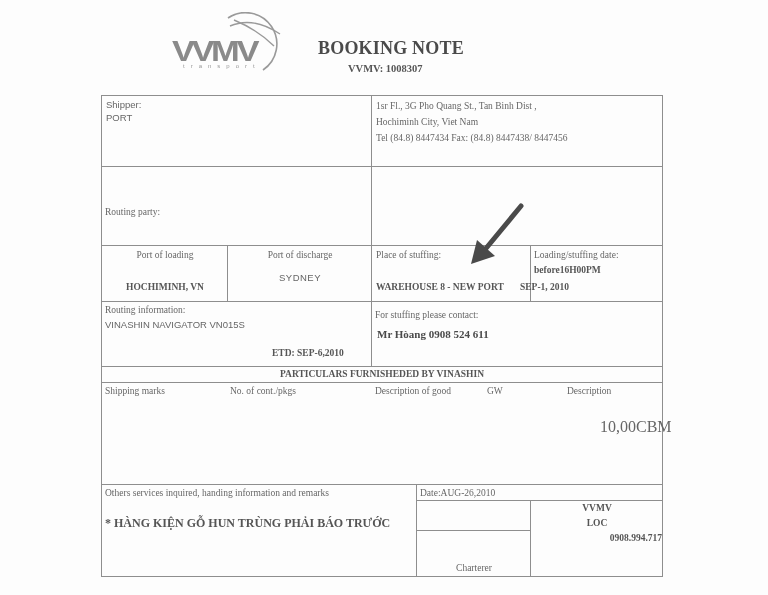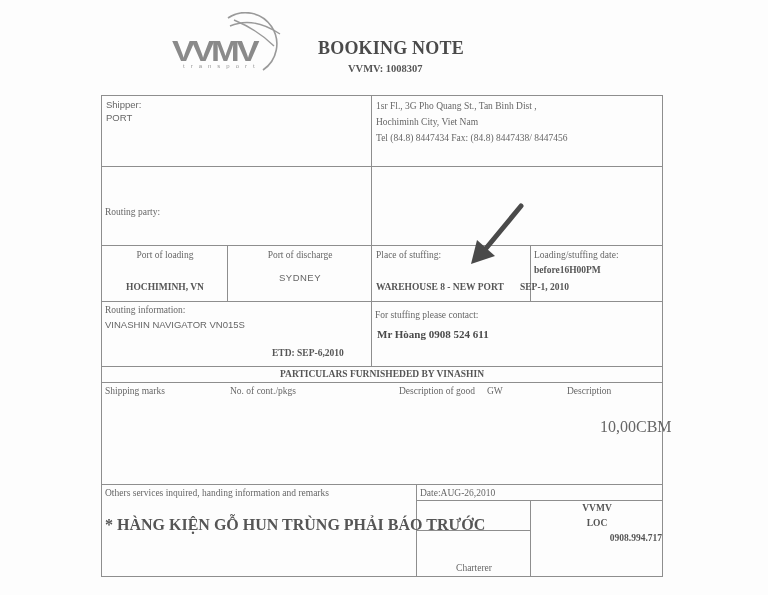--- a/index.html
+++ b/index.html
@@ -90,25 +90,25 @@
 <div class="t" style="left:105px; top:305px;">Routing information:</div>
 <div class="t v" style="left:105px; top:319px;">VINASHIN NAVIGATOR VN015S</div>
 <div class="t b" style="left:272px; top:336px;margin-top:12px;">ETD: SEP-6,2010</div>
 
 <div class="t" style="left:375px; top:310px;">For stuffing please contact:</div>
 <div class="t b" style="left:377px; top:328px; font-size:11px; color:#4a4a4a;">Mr Hòang 0908 524 611</div>
 
 <div class="t b c" style="left:101px; top:369px; width:562px;">PARTICULARS FURNISHEDED BY VINASHIN</div>
 <div class="t" style="left:105px; top:386px;">Shipping marks</div>
 <div class="t" style="left:230px; top:386px;">No. of cont./pkgs</div>
-<div class="t" style="left:375px; top:386px;margin-left:24px;">Description of good</div>
+<div class="t" style="left:375px; top:386px;">Description of good</div>
 <div class="t" style="left:487px; top:386px;">GW</div>
 <div class="t" style="left:567px; top:386px;">Description</div>
 <div class="t" style="left:600px; top:418px; font-size:16px;">10,00CBM</div>
 
 <div class="t" style="left:105px; top:488px;">Others services inquired, handing information and remarks</div>
-<div class="t b" style="left:105px; top:516px; font-size:16px;">* HÀNG KIỆN GỖ HUN TRÙNG PHẢI BÁO TRƯỚC</div>
+<div class="t b" style="left:105px; top:516px; font-size:12px;">* HÀNG KIỆN GỖ HUN TRÙNG PHẢI BÁO TRƯỚC</div>
 
 <div class="t" style="left:420px; top:488px;">Date:AUG-26,2010</div>
 <div class="t c" style="left:418px; top:563px; width:112px;">Charterer</div>
 <div class="t b c" style="left:532px; top:503px; width:130px;">VVMV</div>
 <div class="t b c" style="left:532px; top:518px; width:130px;">LOC</div>
 <div class="t b c" style="left:532px; top:533px; width:130px;text-align:right;">0908.994.717</div>
 
 </body></html>

